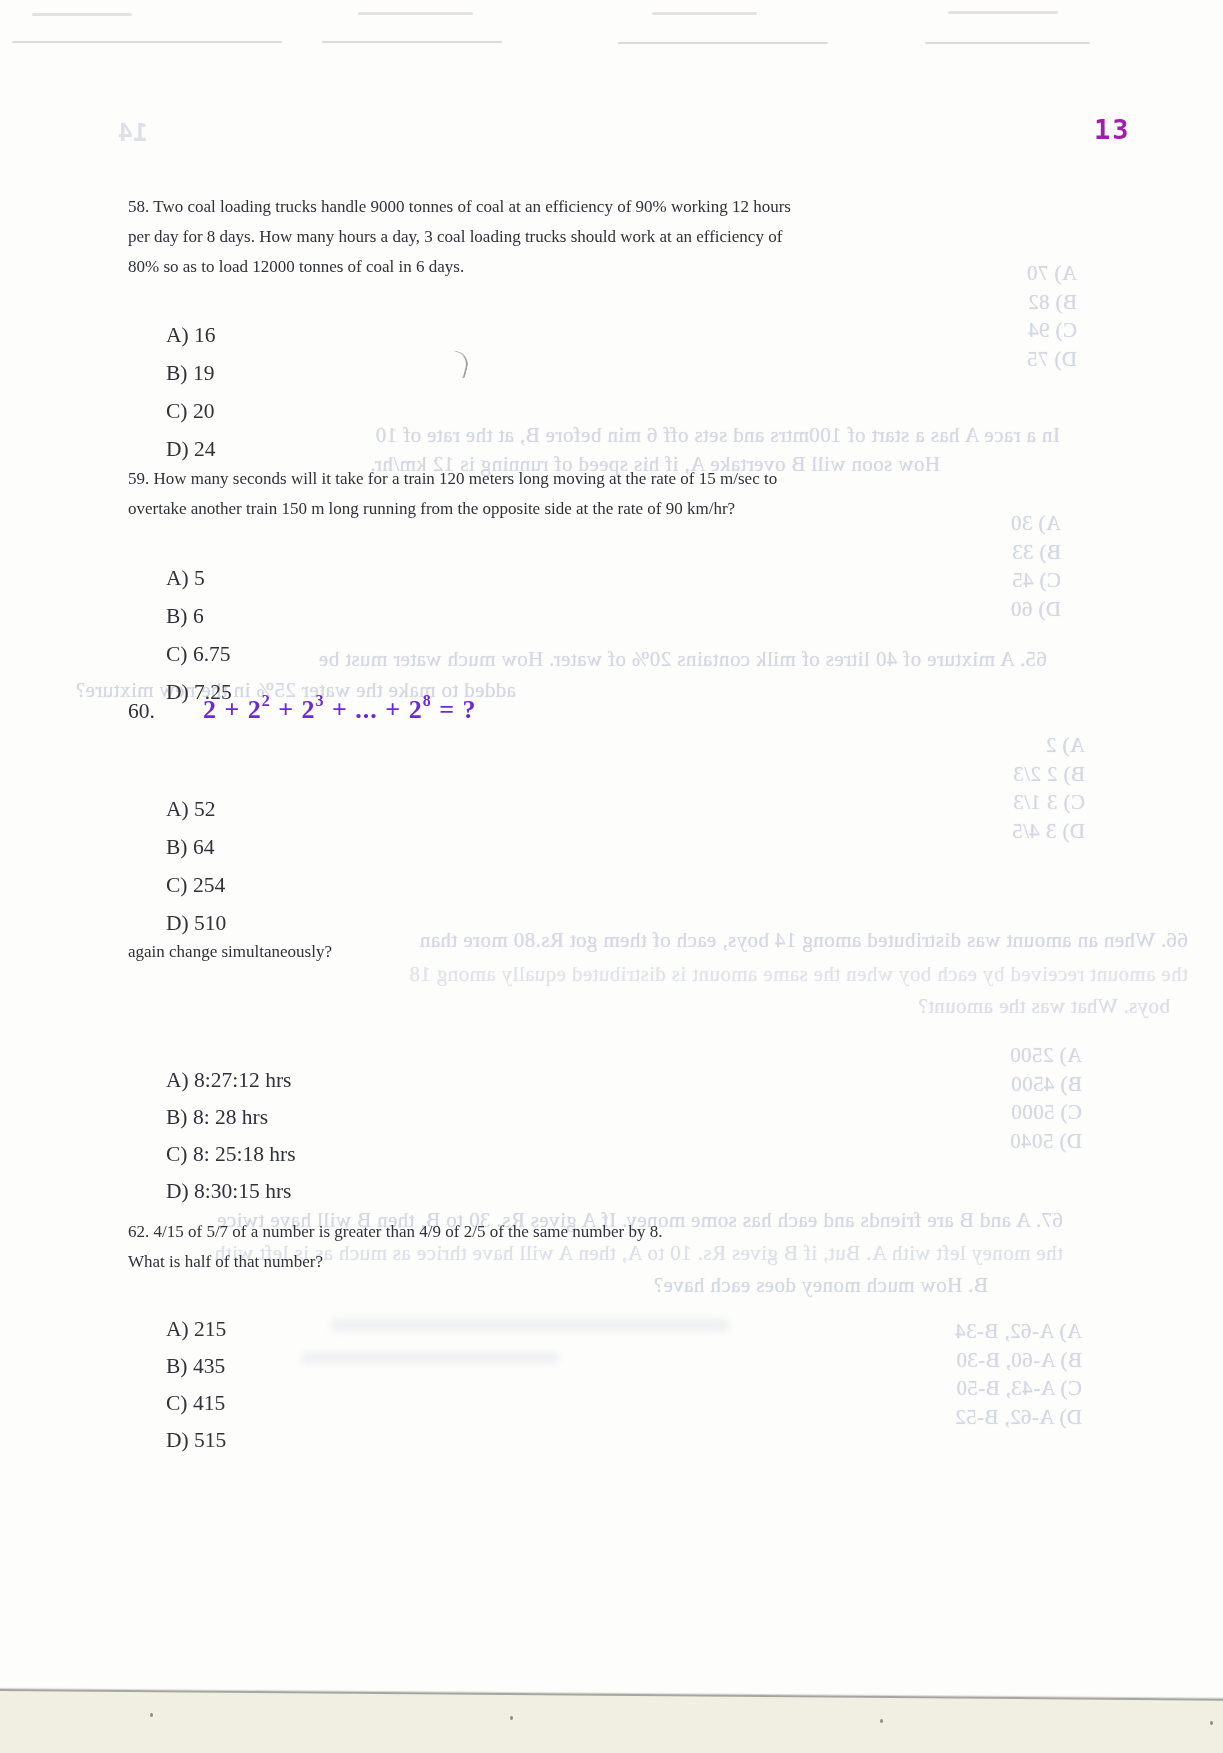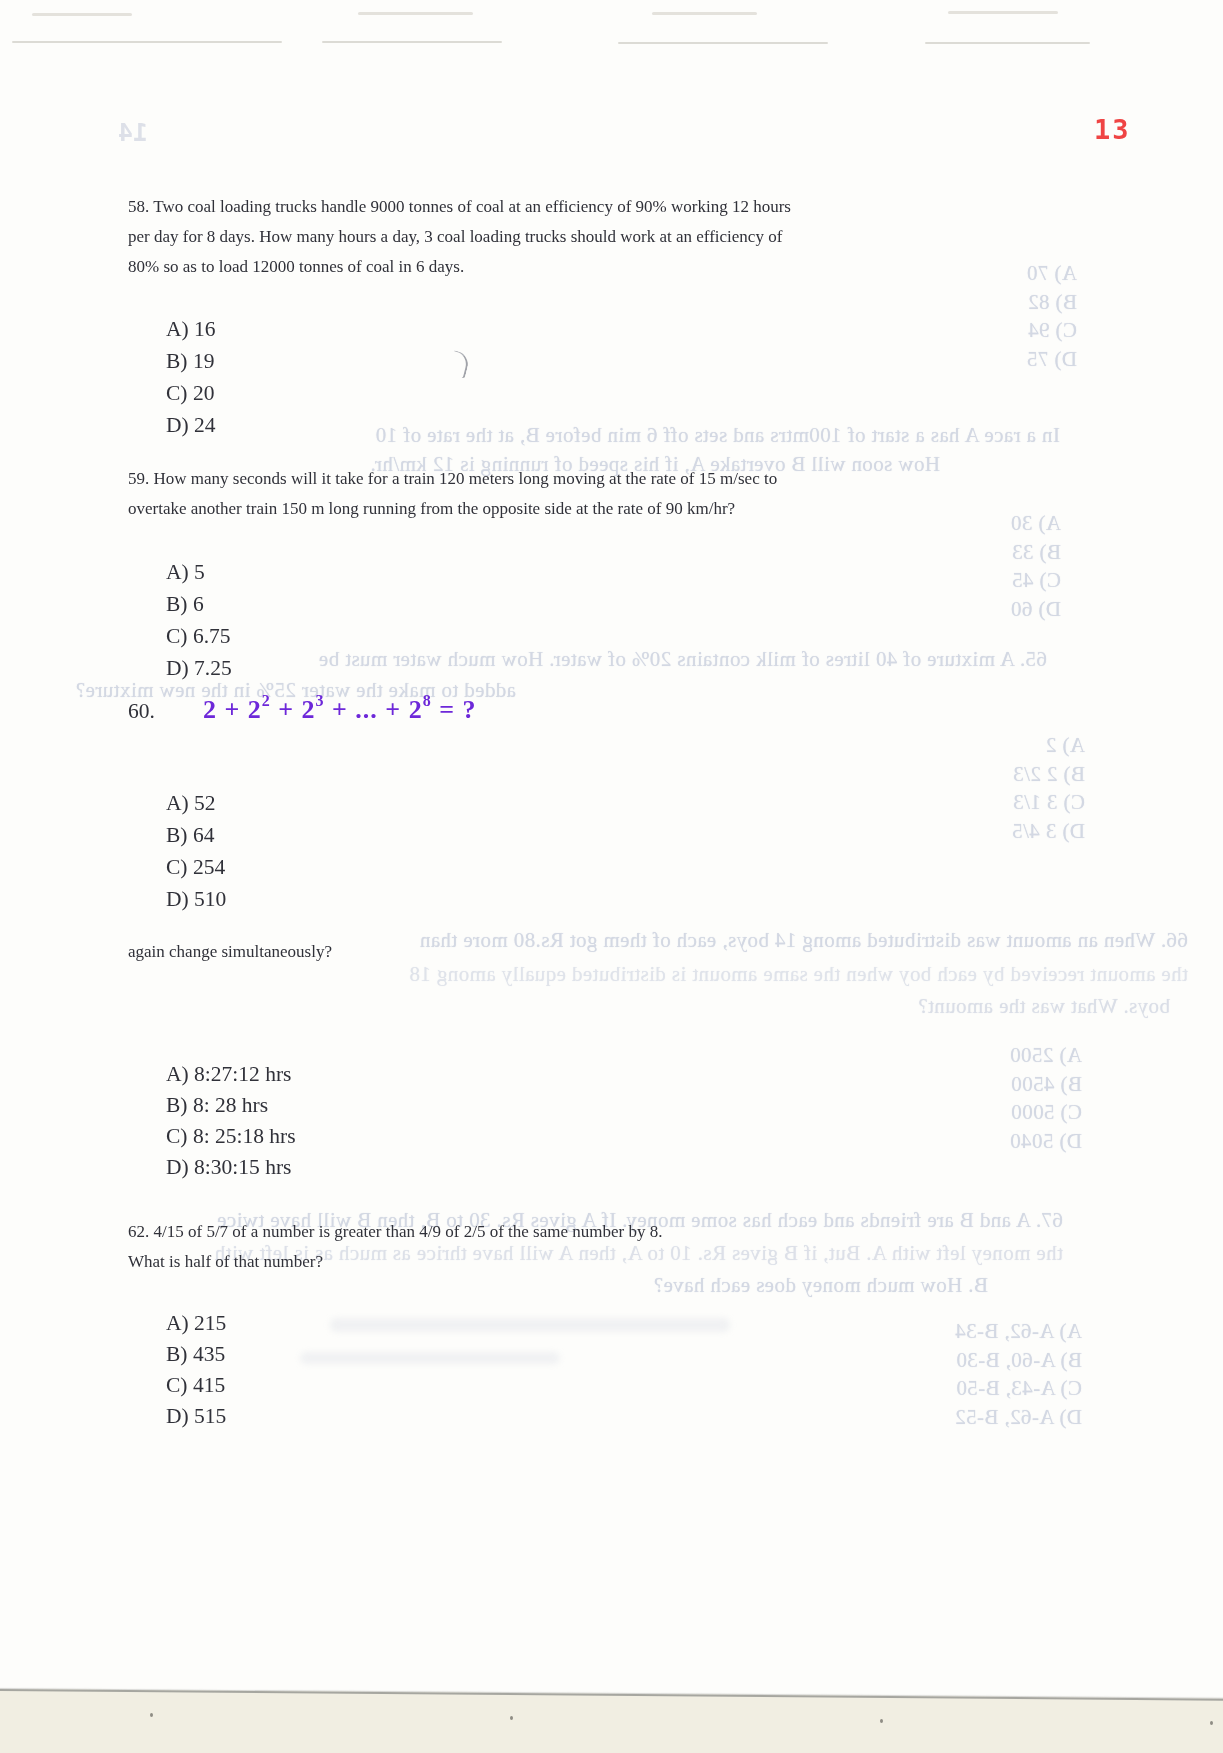--- a/index.html
+++ b/index.html
@@ -5,25 +5,25 @@
   html,body { margin:0; padding:0; background:#d9d9d9; }
   .page {
     position:relative; width:1223px; height:1753px; margin:0 auto;
     background:#fdfdfb; overflow:hidden;
     font-family:"Liberation Serif", serif; color:#303139;
   }
   
   .q-block { position:absolute; }
   .q-line  { white-space:nowrap; font-size:17px; line-height:30px; }
   .opts    { position:absolute; font-size:21.5px; line-height:32px; }
-  .opt-row { white-space:nowrap; }
+  .opt-row { white-space:nowrap;margin-top:6px; }
   
   .pagenum {
     position:absolute; font-family:"DejaVu Sans Mono", monospace;
-    font-weight:bold; font-size:27px; letter-spacing:2px; color:#ef4444;
+    font-weight:bold; font-size:27px; letter-spacing:2px; color:#a21caf;
   }
   
   .formula-row { position:absolute; display:flex; align-items:baseline; gap:14px; }
   .qnum   { font-size:21.5px; }
   .formula{ font-size:26px; font-weight:bold; color:#6d28d9; letter-spacing:1px; }
   .formula sup { font-size:16px; position:relative; top:-2px; }
   
   .bleed {
     position:absolute; transform:scaleX(-1); color:#ccd2df; opacity:.85;
     white-space:nowrap; font-size:21px; line-height:28.5px; letter-spacing:.4px;

